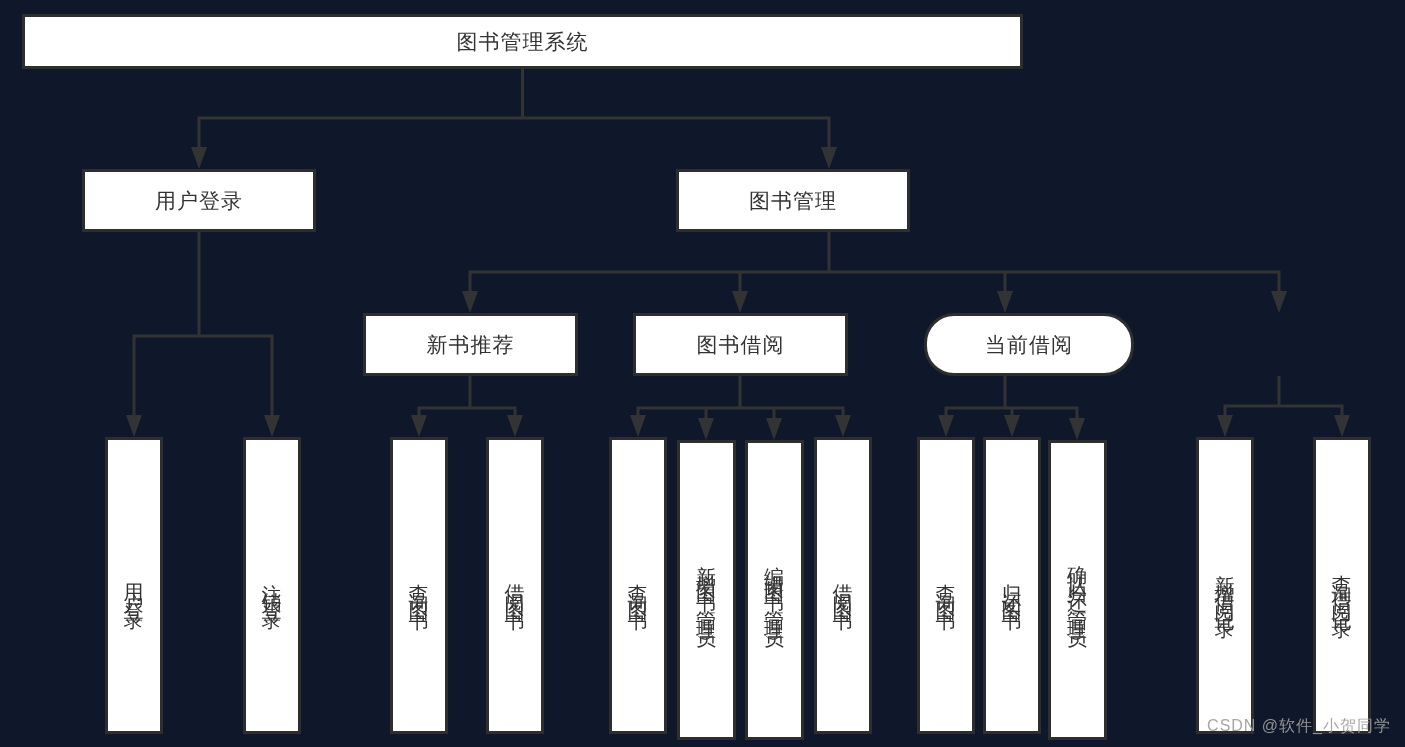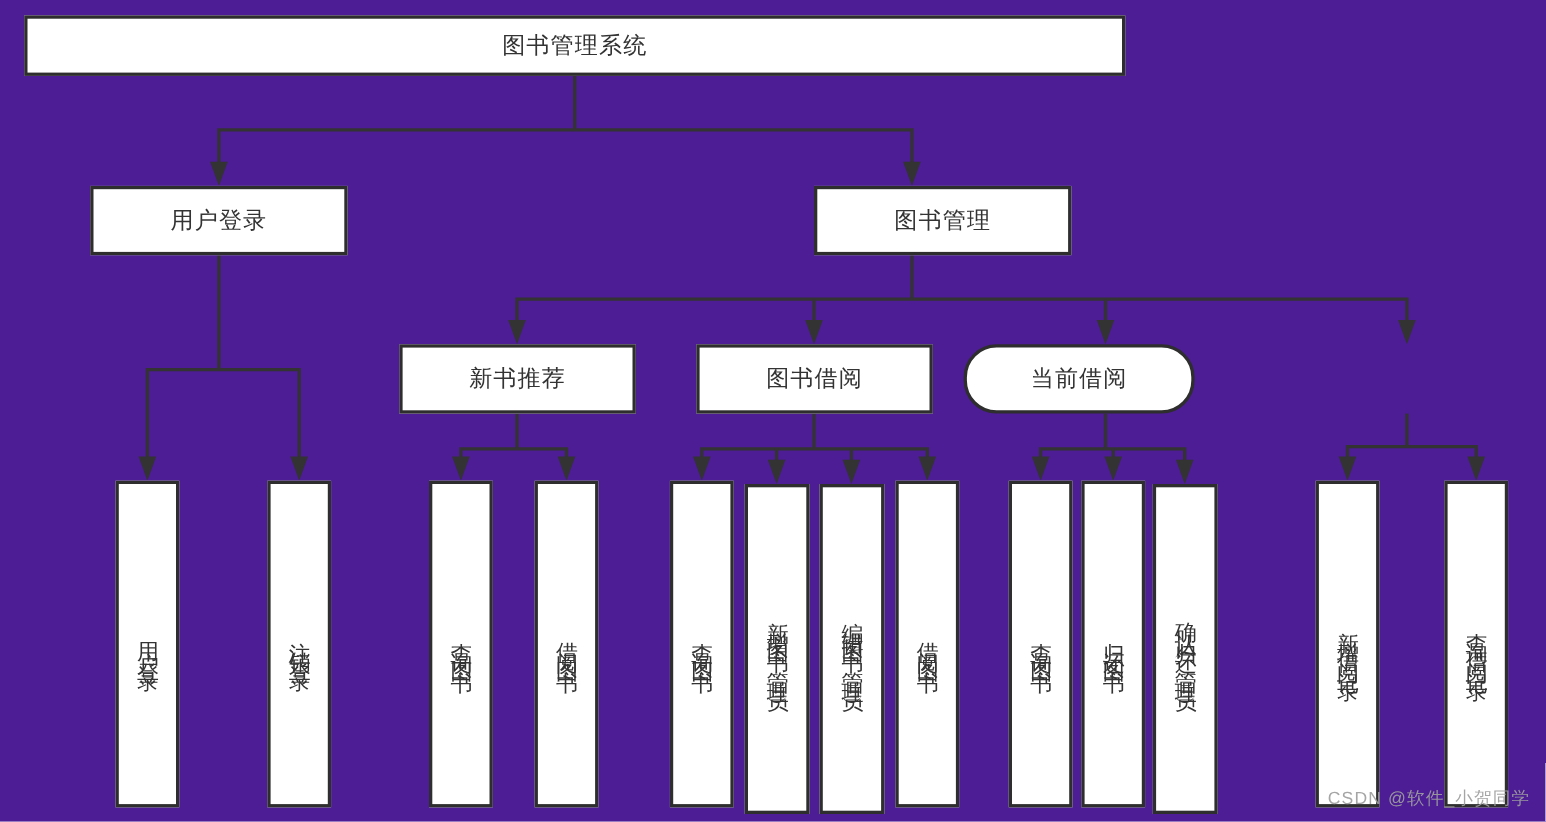--- a/index.html
+++ b/index.html
@@ -1,20 +1,20 @@
 <!DOCTYPE html>
 <html><head>
 <meta charset="utf-8">
 <style>
   html, body { margin: 0; padding: 0; background: #ffffff; }
   .stage {
     position: relative;
     width: 1405px;
     height: 747px;
-    background: #4c1d95;
+    background: #0f172a;
     overflow: hidden;
     font-family: "Liberation Sans", sans-serif;
     color: #333333;
   }
   .connectors {
     position: absolute;
     left: 0; top: 0;
     width: 1405px; height: 747px;
     pointer-events: none;
   }
@@ -111,25 +111,25 @@
       <path d="M1069,418 L1085,418 L1077,440 Z"></path>
 
       <path d="M1217,415 L1233,415 L1225,437 Z"></path>
       <path d="M1334,415 L1350,415 L1342,437 Z"></path>
     </g>
   </svg>
 
   <div class="box h" style="left:22px; top:14px; width:1001px; height:55px;">图书管理系统</div>
 
   <div class="box h" style="left:82px; top:169px; width:234px; height:63px;">用户登录</div>
-  <div class="box h" style="left:740px; top:169px; width:234px; height:63px;">图书管理</div>
+  <div class="box h" style="left:676px; top:169px; width:234px; height:63px;">图书管理</div>
 
   <div class="box h" style="left:363px; top:313px; width:215px; height:63px;">新书推荐</div>
   <div class="box h" style="left:633px; top:313px; width:215px; height:63px;">图书借阅</div>
-  <div class="box h" style="left:876px; top:313px; width:210px; height:63px;border-radius:30px;">当前借阅</div>
+  <div class="box h" style="left:924px; top:313px; width:210px; height:63px;border-radius:30px;">当前借阅</div>
 
   <div class="box v" style="left:105px; top:437px; width:58px; height:297px;">用户登录</div>
   <div class="box v" style="left:243px; top:437px; width:58px; height:297px;">注销登录</div>
 
   <div class="box v" style="left:390px; top:437px; width:58px; height:297px;">查询图书</div>
   <div class="box v" style="left:486px; top:437px; width:58px; height:297px;">借阅图书</div>
 
   <div class="box v" style="left:609px; top:437px; width:58px; height:297px;">查询图书</div>
   <div class="box v" style="left:677px; top:440px; width:59px; height:300px;">新增图书（管理员）</div>
   <div class="box v" style="left:745px; top:440px; width:59px; height:300px;">编辑图书（管理员）</div>

